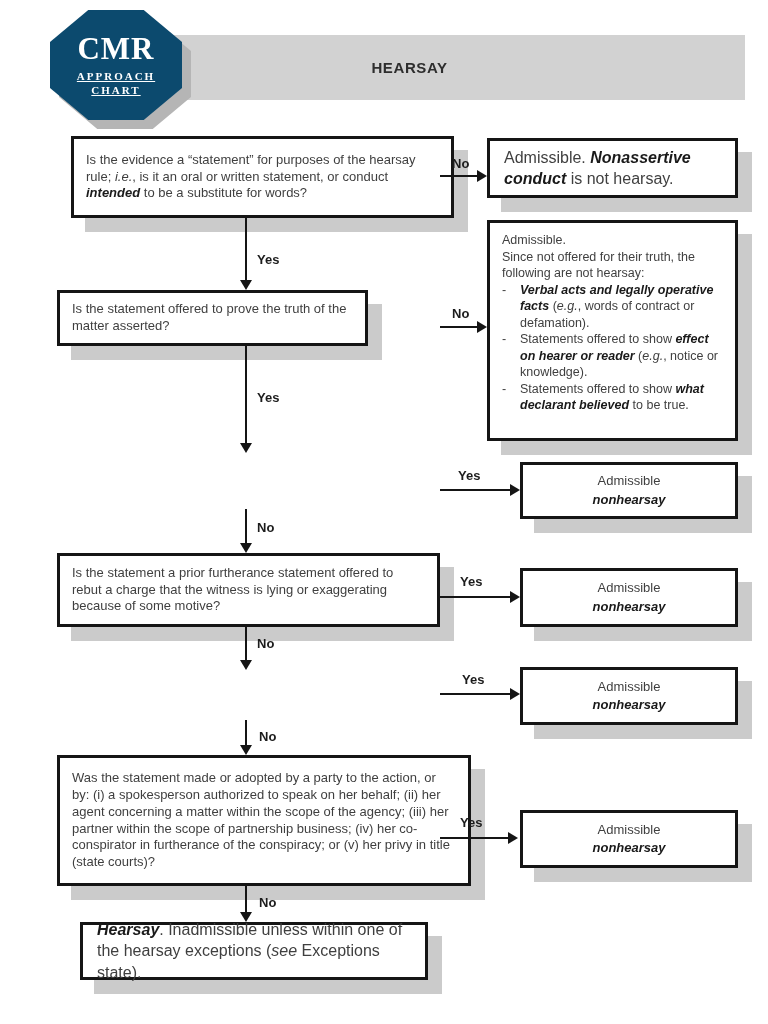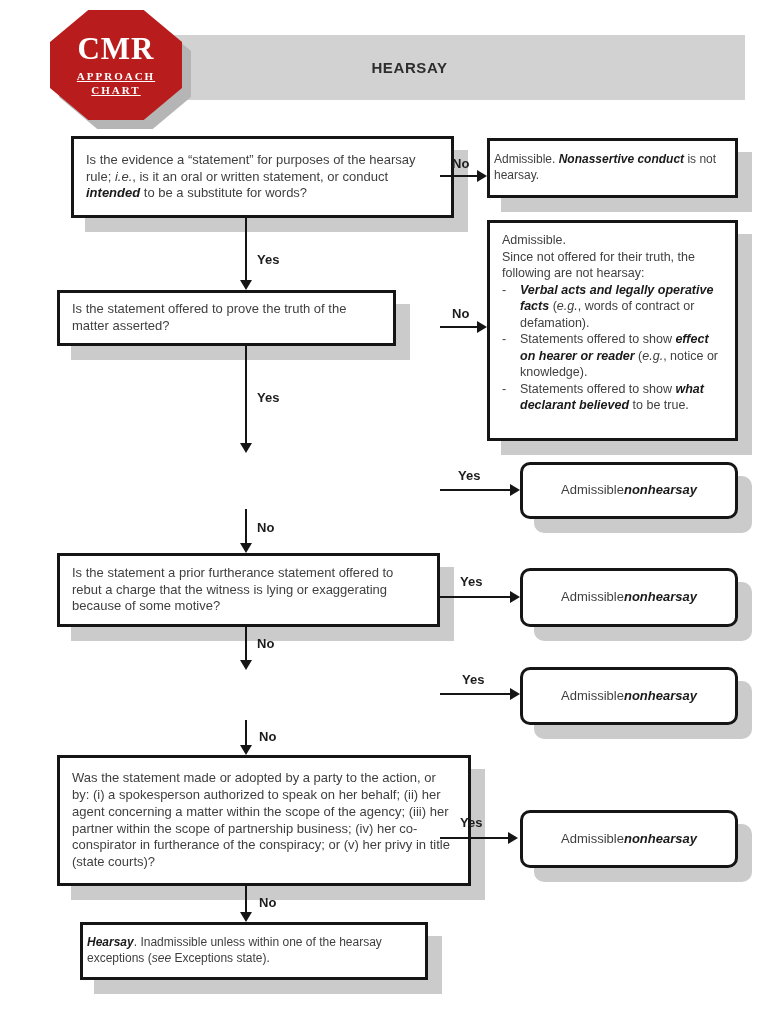--- a/index.html
+++ b/index.html
@@ -10,34 +10,34 @@
   
   .banner {
     position:absolute; left:162px; top:35px; width:583px; height:65px;
     background:#d2d2d2; z-index:1; display:flex; align-items:center; justify-content:center;
     box-sizing:border-box; padding-right:88px;
   }
   .banner-title { font-size:15px; font-weight:bold; letter-spacing:0.6px; color:#2e2e2e; }
   .octa { clip-path:polygon(29% 0%,71% 0%,100% 29%,100% 71%,71% 100%,29% 100%,0% 71%,0% 29%); }
   .octa-shadow { position:absolute; left:59px; top:19px; width:132px; height:110px; background:#b5b5b5; z-index:2; }
   .octa-main {
-    position:absolute; left:50px; top:10px; width:132px; height:110px; background:#b91c1c; z-index:3;
+    position:absolute; left:50px; top:10px; width:132px; height:110px; background:#0c4a6e; z-index:3;
     display:flex; flex-direction:column; align-items:center; justify-content:center; color:#ffffff;
     font-family:"Liberation Serif", serif; text-align:center;
   }
   .logo-cmr { font-size:31px; font-weight:bold; letter-spacing:1px; line-height:1; margin-bottom:6px; }
   .logo-sub { font-size:11px; font-weight:bold; letter-spacing:2px; line-height:1.25;text-decoration:underline; }
   
   .box {
     position:absolute; background:#ffffff; border:3px solid #151515;
     box-shadow:14px 14px 0 #cbcbcb; box-sizing:border-box; color:#3f3f3f;
   }
   .qbox { font-size:13px; line-height:1.3; display:flex; align-items:center; padding:0 12px; }
-  .abox-left { font-size:12px; line-height:1.32; display:flex; align-items:center; padding:0 4px; }
-  .abox-center { font-size:13px; line-height:1.4; display:flex; flex-direction:row; align-items:center; justify-content:center; text-align:left;border-radius:10px; }
+  .abox-left { font-size:16px; line-height:1.32; display:flex; align-items:center; padding:0 14px; }
+  .abox-center { font-size:13px; line-height:1.4; display:flex; flex-direction:column; align-items:center; justify-content:center; text-align:left; }
   .bigbox { font-size:12.5px; line-height:1.32; padding:9px 12px; }
   .bigbox p { margin:0; }
   .bullet { display:flex; }
   .bullet .dash { width:18px; flex-shrink:0; }
   .seg-i { font-style:italic; }
   .seg-bi { font-style:italic; font-weight:bold; color:#1a1a1a; }
   .bi { font-style:italic; font-weight:bold; color:#1a1a1a; }
   
   .vline { position:absolute; width:2px; background:#151515; }
   .hline { position:absolute; height:2px; background:#151515; }
@@ -56,21 +56,21 @@
   <div class="octa octa-shadow"></div>
   <div class="octa octa-main">
     <div class="logo-cmr">CMR</div>
     <div class="logo-sub">APPROACH</div>
     <div class="logo-sub">CHART</div>
   </div>
 
   <div class="box qbox" style="left:71px; top:136px; width:383px; height:82px;">
     <span><span>Is the evidence a “statement” for purposes of the hearsay rule; </span><span class="seg-i">i.e.</span><span>, is it an oral or written statement, or conduct </span><span class="seg-bi">intended</span><span> to be a substitute for words?</span></span>
   </div>
-  <div class="box qbox" style="left:57px; top:290px; width:339px; height:56px;">
+  <div class="box qbox" style="left:57px; top:290px; width:311px; height:56px;">
     <span><span>Is the statement offered to prove the truth of the matter asserted?</span></span>
   </div>
   <div class="box qbox" style="left:57px; top:553px; width:383px; height:74px;">
     <span><span>Is the statement a prior furtherance statement offered to rebut a charge that the witness is lying or exaggerating because of some motive?</span></span>
   </div>
   <div class="box qbox" style="left:57px; top:755px; width:414px; height:131px;">
     <span><span>Was the statement made or adopted by a party to the action, or by: (i) a spokesperson authorized to speak on her behalf; (ii) her agent concerning a matter within the scope of the agency; (iii) her partner within the scope of partnership business; (iv) her co-conspirator in furtherance of the conspiracy; or (v) her privy in title (state courts)?</span></span>
   </div>
 
   <div class="box abox-left" style="left:487px; top:138px; width:251px; height:60px;">

